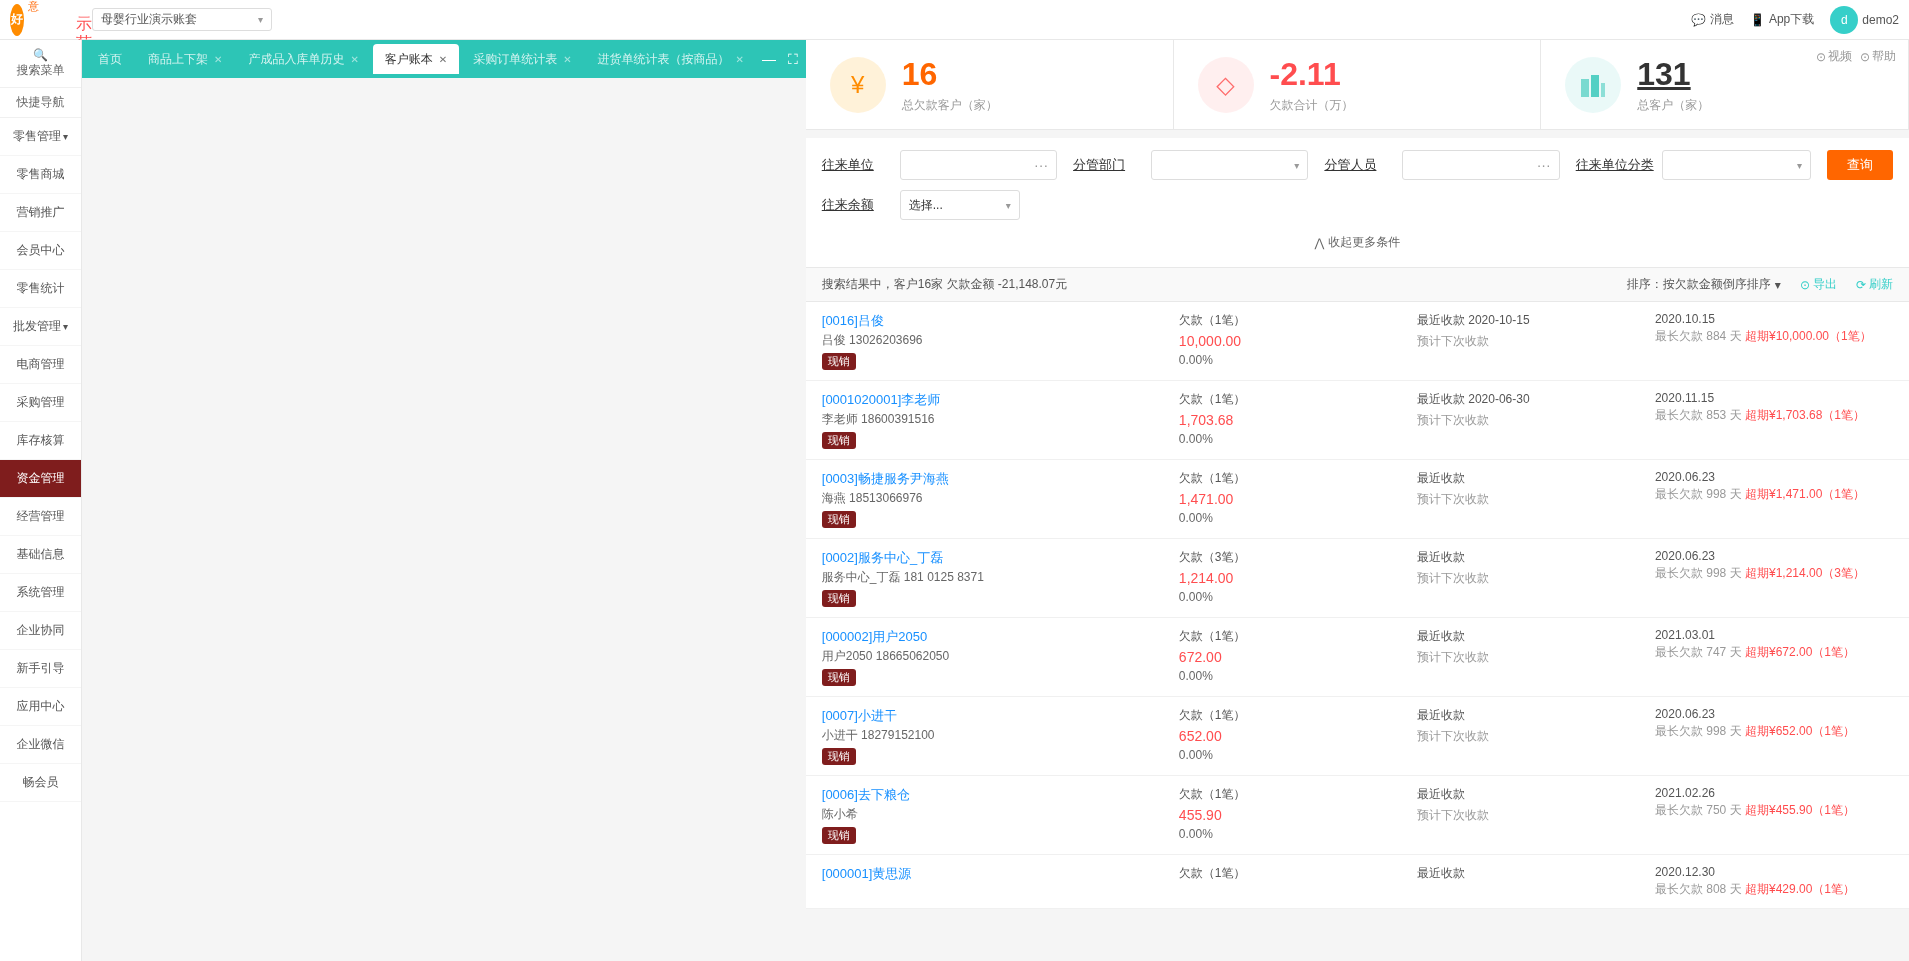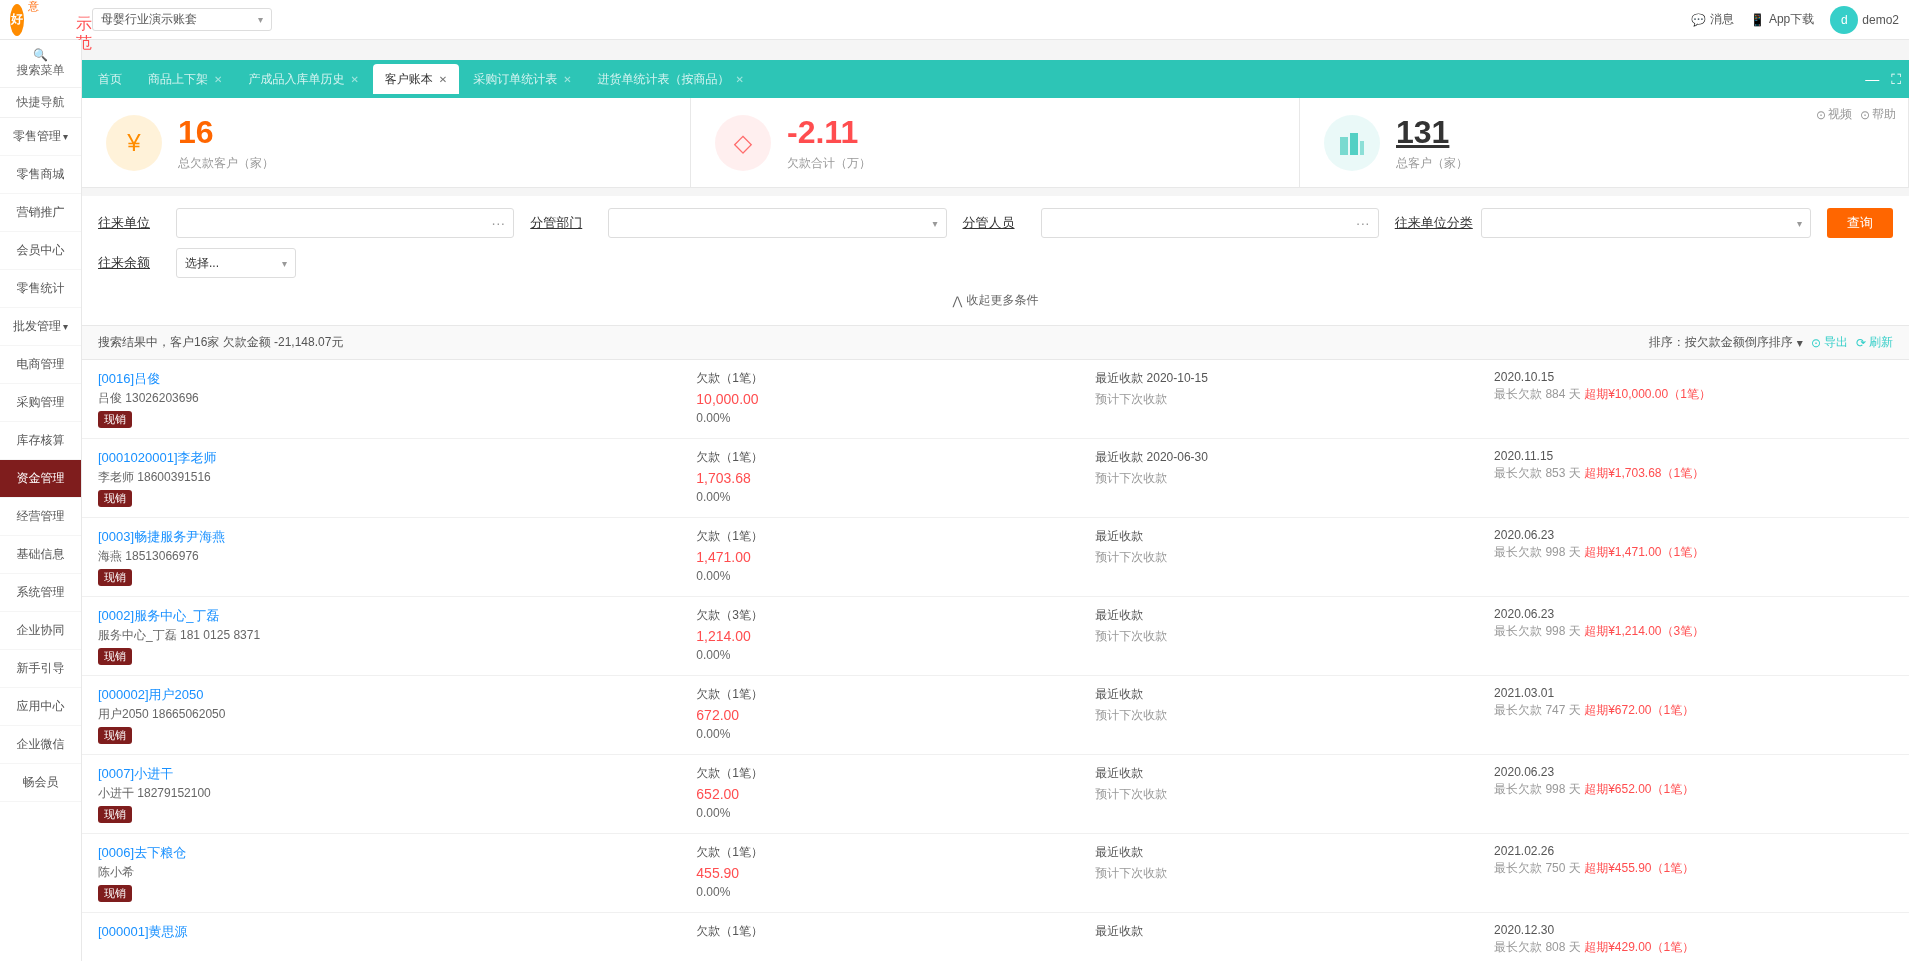--- a/index.html
+++ b/index.html
@@ -24,21 +24,21 @@
     
     .layout { display: flex; height: calc(961px - 40px); }
     .sidebar { width: 82px; background: #fff; border-right: 1px solid #e8e8e8; display: flex; flex-direction: column; overflow-y: auto; }
     .sidebar-search { padding: 8px 4px; text-align: center; font-size: 12px; color: #666; cursor: pointer; border-bottom: 1px solid #f0f0f0; }
     .sidebar-nav { padding: 6px 4px; text-align: center; font-size: 12px; color: #666; cursor: pointer; border-bottom: 1px solid #f0f0f0; }
     .sidebar-item { padding: 10px 4px; text-align: center; font-size: 12px; color: #555; cursor: pointer; border-bottom: 1px solid #f5f5f5; }
     .sidebar-item.active { background: #7f1d1d; color: white; }
     .sidebar-item-with-arrow { display: flex; align-items: center; justify-content: center; gap: 2px; }
     
     
-    .main-content { flex: 1; display: flex; flex-direction: column; overflow: hidden; margin-top: 20px; }
+    .main-content { flex: 1; display: flex; flex-direction: row; overflow: hidden; }
     
     
     .tab-bar { display: flex; align-items: center; background: #2dc5b6; height: 38px; padding: 0 4px; }
     .tab { display: flex; align-items: center; padding: 0 12px; height: 30px; font-size: 12px; cursor: pointer; color: rgba(255,255,255,0.8); border-radius: 4px 4px 0 0; margin-right: 2px; white-space: nowrap; gap: 6px; }
     .tab.active { background: #fff; color: #333; }
     .tab-close { font-size: 10px; opacity: 0.7; }
     .tab-bar-right { margin-left: auto; display: flex; gap: 4px; }
     .tab-bar-btn { color: white; font-size: 14px; cursor: pointer; padding: 2px 4px; }
     
     
@@ -69,21 +69,21 @@
     .filter-input .more-btn { color: #999; font-size: 14px; }
     .filter-select { flex: 1; border: 1px solid #ddd; border-radius: 3px; padding: 5px 8px; font-size: 12px; display: flex; align-items: center; justify-content: space-between; cursor: pointer; min-height: 30px; }
     .select-arrow { color: #999; font-size: 10px; }
     .search-btn { background: #ff6600; color: white; border: none; border-radius: 3px; padding: 6px 20px; font-size: 13px; cursor: pointer; white-space: nowrap; }
     .collapse-row { display: flex; justify-content: center; padding: 4px 0; }
     .collapse-btn { font-size: 12px; color: #666; cursor: pointer; display: flex; align-items: center; gap: 4px; }
     
     
     .results-summary { background: #f9f9f9; border-bottom: 1px solid #e8e8e8; padding: 8px 16px; display: flex; align-items: center; justify-content: space-between; }
     .results-text { font-size: 12px; color: #555; }
-    .results-actions { display: flex; align-items: center; gap: 8px; font-size: 12px; color: #555; }
+    .results-actions { display: flex; align-items: center; gap: 19px; font-size: 12px; color: #555; }
     .sort-select { display: flex; align-items: center; gap: 4px; cursor: pointer; }
     .action-btn { display: flex; align-items: center; gap: 3px; cursor: pointer; color: #36cfc9; }
     
     
     .data-table { background: #fff; }
     .table-header { display: grid; grid-template-columns: 3fr 2fr 2fr 2fr; background: #f5f5f5; border-bottom: 1px solid #e8e8e8; padding: 10px 16px; font-size: 13px; font-weight: 500; color: #555; }
     .table-row { display: grid; grid-template-columns: 3fr 2fr 2fr 2fr; border-bottom: 1px solid #f0f0f0; padding: 10px 16px; align-items: start; }
     .customer-name { color: #1890ff; font-size: 13px; cursor: pointer; text-decoration: none; }
     .customer-phone { font-size: 12px; color: #666; margin-top: 2px; }
     .customer-tag { display: inline-block; background: #7f1d1d; color: white; font-size: 11px; padding: 1px 6px; border-radius: 3px; margin-top: 4px; text-align: center; }

